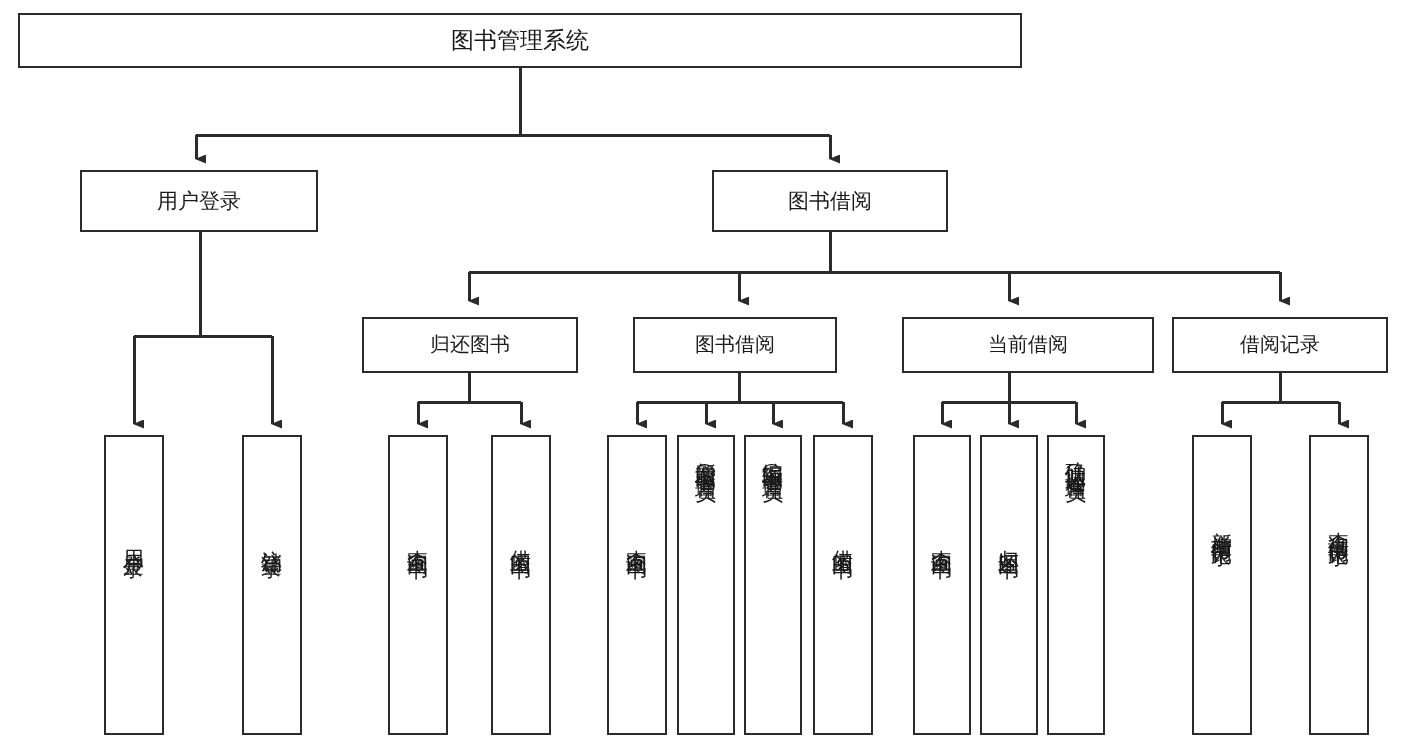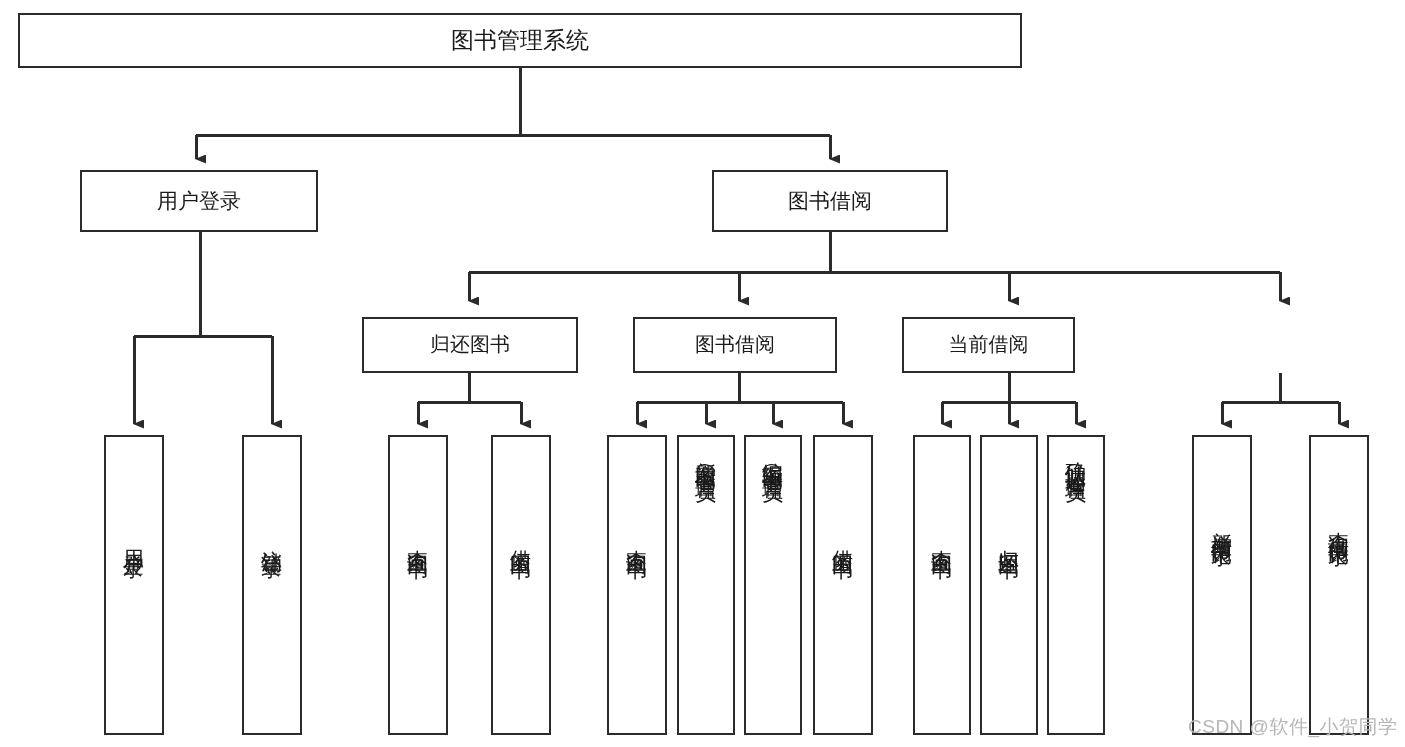--- a/index.html
+++ b/index.html
@@ -140,22 +140,25 @@
   <div class="node lvl1" style="left:712px; top:170px; width:236px; height:62px;">
     <span class="node-label">图书借阅</span>
   </div>
 
   <div class="node lvl2" style="left:362px; top:317px; width:216px; height:56px;">
     <span class="node-label">归还图书</span>
   </div>
   <div class="node lvl2" style="left:633px; top:317px; width:204px; height:56px;">
     <span class="node-label">图书借阅</span>
   </div>
-  <div class="node lvl2" style="left:902px; top:317px; width:173px; height:56px;">
+  <div class="node lvl2" style="left:902px; top:317px; width:252px; height:56px;">
     <span class="node-label">当前借阅</span>
+  </div>
+  <div class="node lvl2" style="left:1172px; top:317px; width:216px; height:56px;">
+    <span class="node-label">借阅记录</span>
   </div>
 
   <div class="node leaf mid2" style="left:104px; top:435px; width:60px; height:300px;">
     <span class="node-label">用户登录</span>
   </div>
   <div class="node leaf mid2" style="left:242px; top:435px; width:60px; height:300px;">
     <span class="node-label">注销登录</span>
   </div>
 
   <div class="node leaf mid2" style="left:388px; top:435px; width:60px; height:300px;">
@@ -188,15 +191,14 @@
     <span class="node-label">确认归还（管理员）</span>
   </div>
 
   <div class="node leaf mid" style="left:1192px; top:435px; width:60px; height:300px;">
     <span class="node-label">新增借阅记录</span>
   </div>
   <div class="node leaf mid" style="left:1309px; top:435px; width:60px; height:300px;">
     <span class="node-label">查询借阅记录</span>
   </div>
 
-  <div class="watermark">CSDN @软件_小贺同学</div>
 
 </div>
 
 </body></html>

